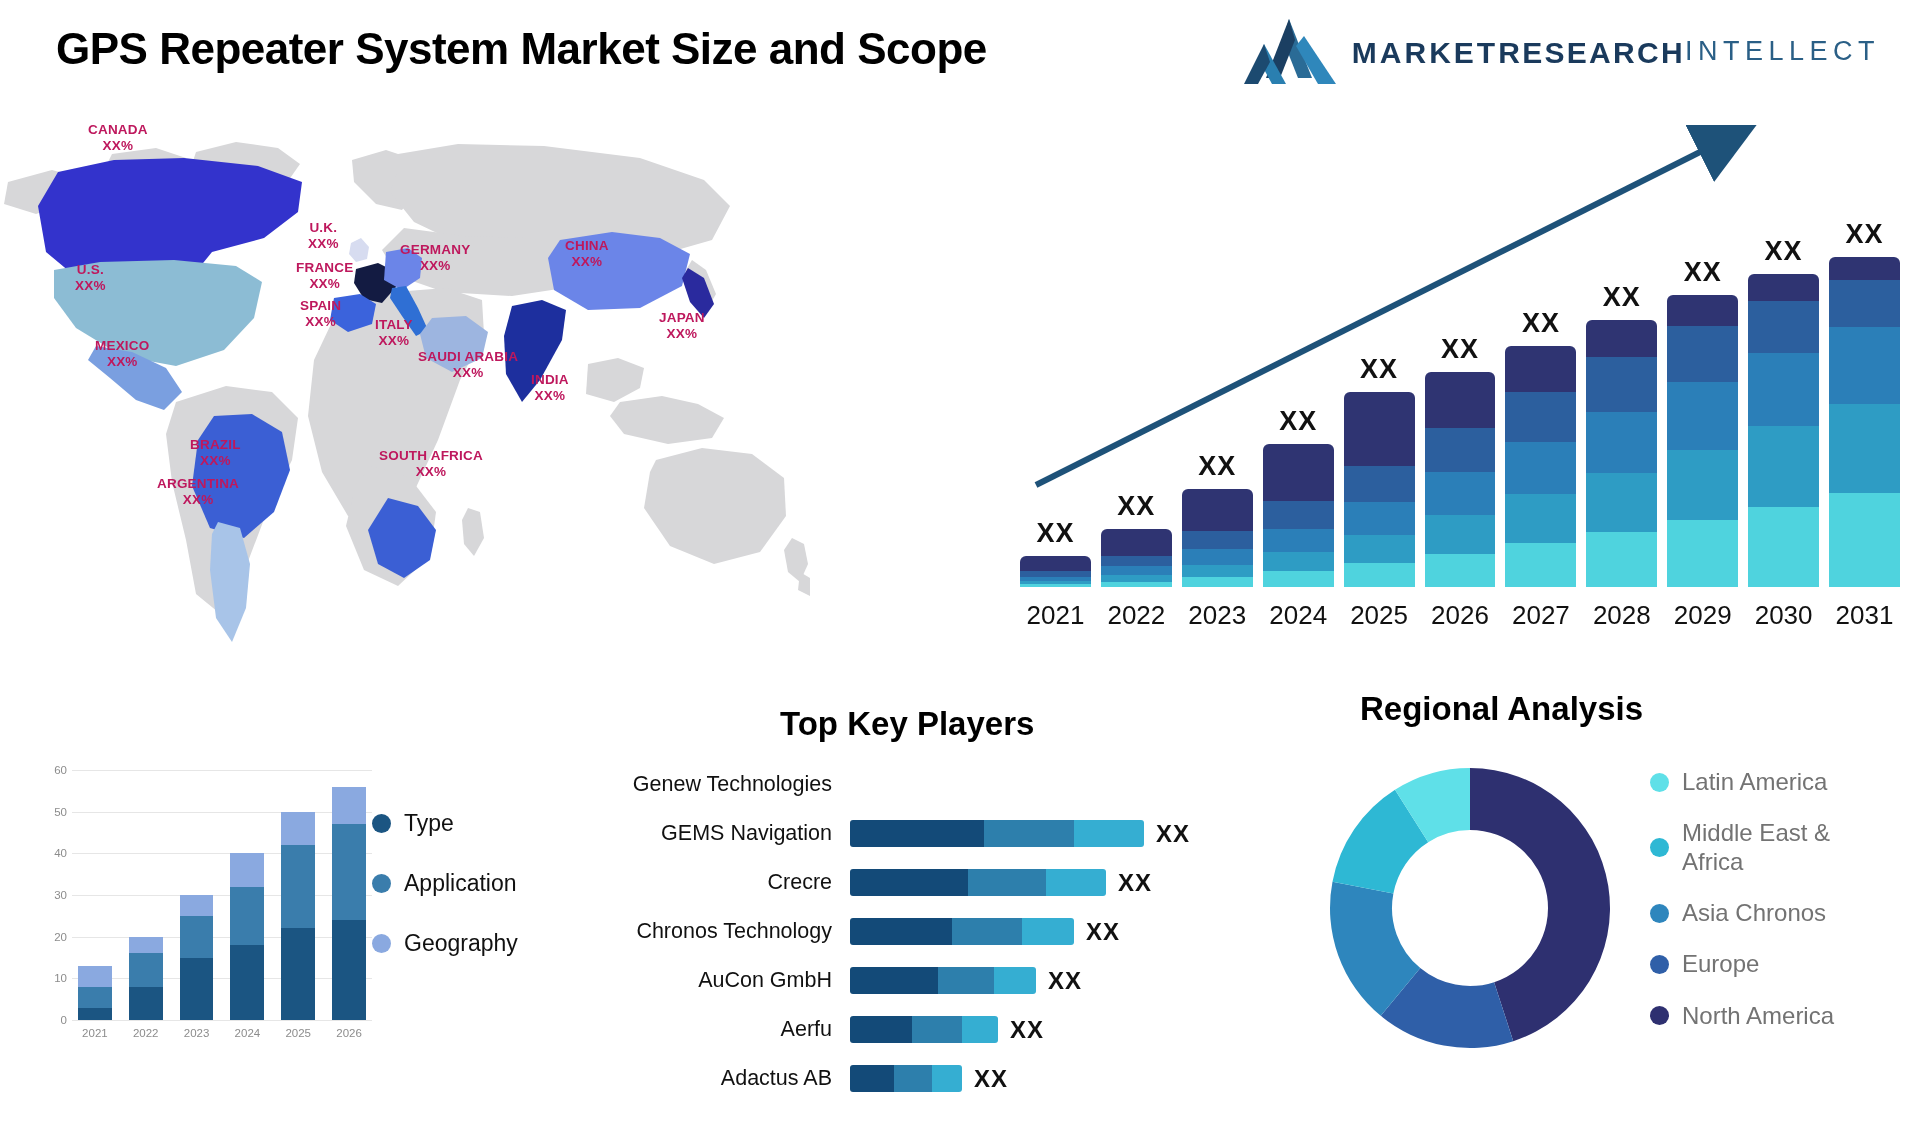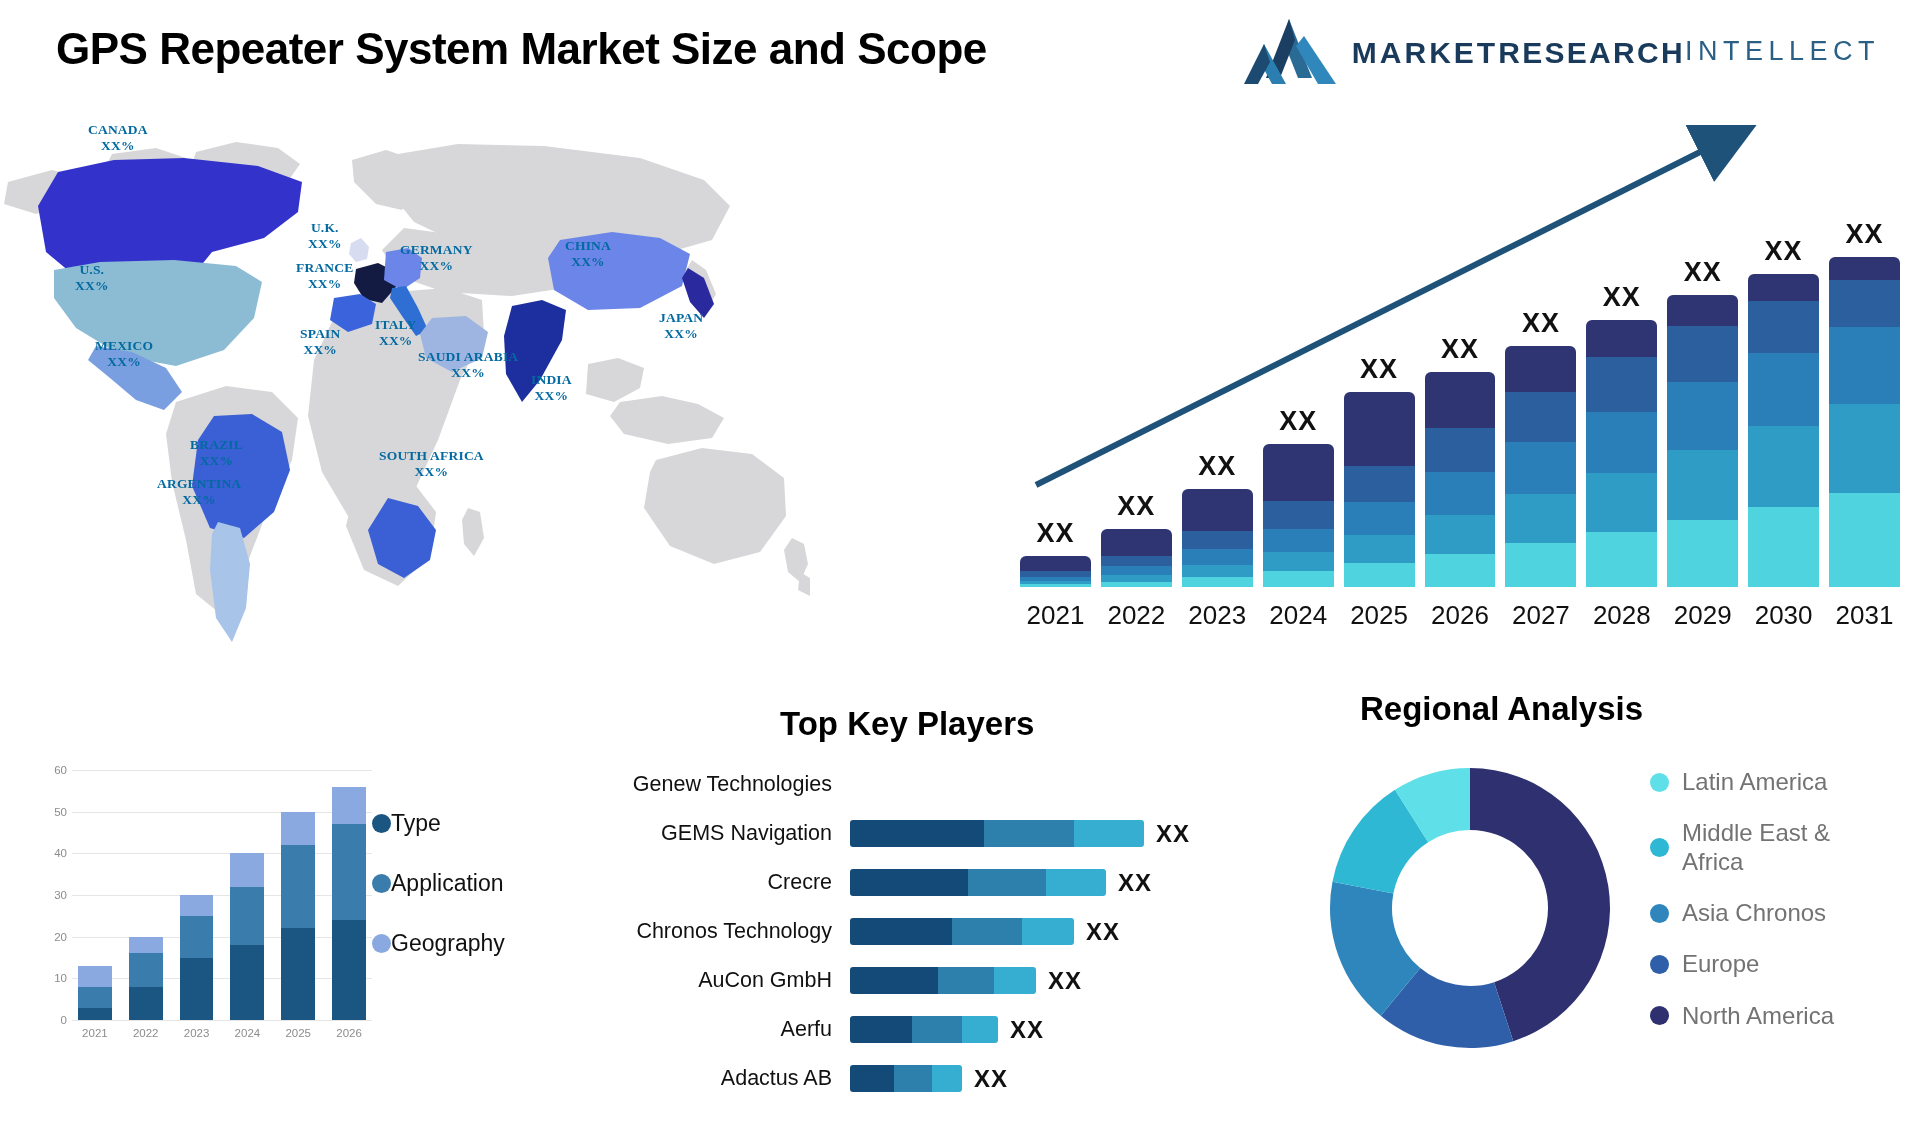--- a/index.html
+++ b/index.html
@@ -25,23 +25,23 @@
   .logo-mark { width: 96px; height: 74px; }
   .logo-text { display: flex; flex-direction: row; line-height: 1.0; }
   .logo-l1 { font-size: 30px; font-weight: 700; color:#1a3a5c; letter-spacing: 3px; }
   .logo-l2 { font-size: 30px; font-weight: 700; color:#1a3a5c; letter-spacing: 2.3px; }
   .logo-l3 { font-size: 27px; font-weight: 400; color:#2a5f86; letter-spacing: 5.5px; }
 
   
   .map-panel { position:absolute; left:0px; top:110px; width:840px; height:560px; }
   .map-svg { position:absolute; left:0; top:0; }
   .map-label {
-    position:absolute; color:#0369a1; font-size:13.5px; font-weight:700;
+    position:absolute; color:#be185d; font-size:13.5px; font-weight:700;
     text-align:center; line-height:1.18; letter-spacing:0.2px;
-    text-transform: uppercase; white-space: nowrap; font-family: Liberation Serif, serif;
+    text-transform: uppercase; white-space: nowrap;
   }
   .map-label .pc { display:block; font-weight:700; }
 
   
   .barchart { position:absolute; left:1020px; top:125px; width:880px; height:520px; }
   .bc-plot { position:absolute; left:0; bottom:58px; height:400px; width:880px;
              display:flex; align-items:flex-end; gap:10px; }
   .bc-col { flex:1; display:flex; flex-direction:column; align-items:center; }
   .bc-val { font-size:27px; font-weight:700; color:#111; margin-bottom:7px; letter-spacing:1px; }
   .bc-bar { width:100%; display:flex; flex-direction:column; border-radius:6px 6px 0 0; overflow:hidden; }
@@ -58,21 +58,21 @@
   .seg-chart { position:absolute; left:50px; top:65px; width:300px; height:250px; }
   .seg-grid { position:absolute; left:0; top:0; width:300px; height:250px; }
   .seg-gline { position:absolute; left:0; width:300px; height:1px; background:#e6e6e6; }
   .seg-ytick { position:absolute; right:305px; font-size:11.5px; color:#8c8c8c; transform: translateY(-50%); }
   .seg-bars { position:absolute; left:0; bottom:0; width:300px; height:250px; display:flex; align-items:flex-end; gap:17px; padding:0 6px; }
   .seg-col { flex:1; display:flex; flex-direction:column; justify-content:flex-end; height:100%; }
   .seg-seg { width:100%; }
   .seg-xaxis { position:absolute; left:50px; top:322px; width:300px; display:flex; gap:17px; padding:0 6px; }
   .seg-xtick { flex:1; text-align:center; font-size:11.5px; color:#8c8c8c; }
   .seg-legend { position:absolute; left:350px; top:105px; display:flex; flex-direction:column; gap:33px; }
-  .seg-li { display:flex; align-items:center; }
+  .seg-li { display:flex; align-items:center; gap:13px; }
   .seg-dot { width:19px; height:19px; border-radius:50%; flex:none; }
   .seg-ltext { font-size:23px; color:#111; }
 
   
   .kp-panel { position:absolute; left:600px; top:705px; width:690px; height:420px; }
   .kp-rows { position:absolute; left:0; top:55px; width:690px; }
   .kp-row { display:flex; align-items:center; height:49px; }
   .kp-name { width:250px; text-align:right; padding-right:18px; font-size:21.5px; color:#111; white-space:nowrap; }
   .kp-bar { display:flex; height:27px; border-radius:3px; overflow:hidden; }
   .kp-seg { height:100%; }
@@ -161,21 +161,21 @@
       <path d="M688 158 l16 10 10 26 -10 14 -14 -16 -8 -24z" fill="#2a2a9e"></path>
     </svg>
     <div id="map-labels">
         <div class="map-label" style="left: 88px; top: 12px;"><span>CANADA</span><span class="pc">xx%</span></div>
         <div class="map-label" style="left: 75px; top: 152px;"><span>U.S.</span><span class="pc">xx%</span></div>
         <div class="map-label" style="left: 95px; top: 228px;"><span>MEXICO</span><span class="pc">xx%</span></div>
         <div class="map-label" style="left: 190px; top: 327px;"><span>BRAZIL</span><span class="pc">xx%</span></div>
         <div class="map-label" style="left: 157px; top: 366px;"><span>ARGENTINA</span><span class="pc">xx%</span></div>
         <div class="map-label" style="left: 308px; top: 110px;"><span>U.K.</span><span class="pc">xx%</span></div>
         <div class="map-label" style="left: 296px; top: 150px;"><span>FRANCE</span><span class="pc">xx%</span></div>
-        <div class="map-label" style="left: 300px; top: 188px; margin-top: 28px;"><span>SPAIN</span><span class="pc">xx%</span></div>
+        <div class="map-label" style="left: 300px; top: 188px;"><span>SPAIN</span><span class="pc">xx%</span></div>
         <div class="map-label" style="left: 400px; top: 132px;"><span>GERMANY</span><span class="pc">xx%</span></div>
         <div class="map-label" style="left: 375px; top: 207px;"><span>ITALY</span><span class="pc">xx%</span></div>
         <div class="map-label" style="left: 368px; top: 338px; margin-left: 11px;"><span>SOUTH AFRICA</span><span class="pc">xx%</span></div>
         <div class="map-label" style="left: 418px; top: 239px;"><span>SAUDI ARABIA</span><span class="pc">xx%</span></div>
         <div class="map-label" style="left: 531px; top: 262px;"><span>INDIA</span><span class="pc">xx%</span></div>
         <div class="map-label" style="left: 565px; top: 128px;"><span>CHINA</span><span class="pc">xx%</span></div>
         <div class="map-label" style="left: 659px; top: 200px;"><span>JAPAN</span><span class="pc">xx%</span></div>
       </div>
   </div>
 

